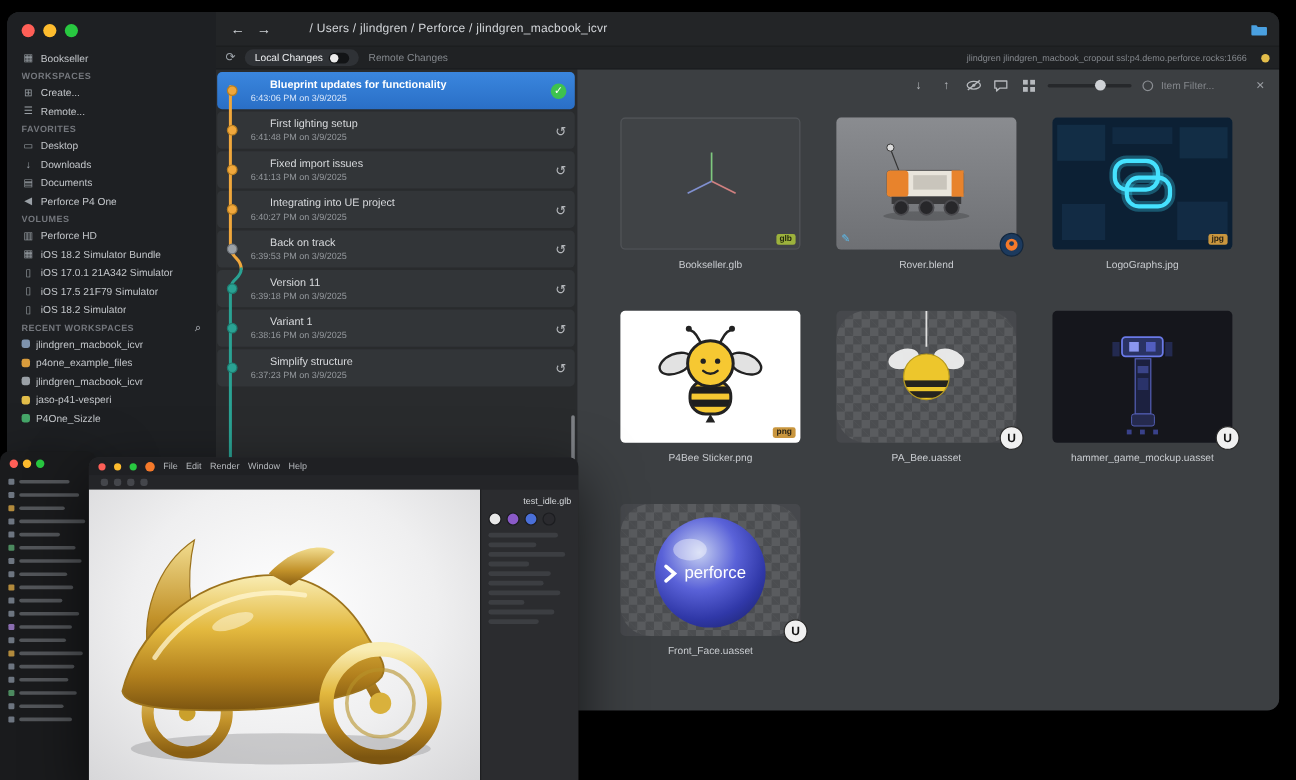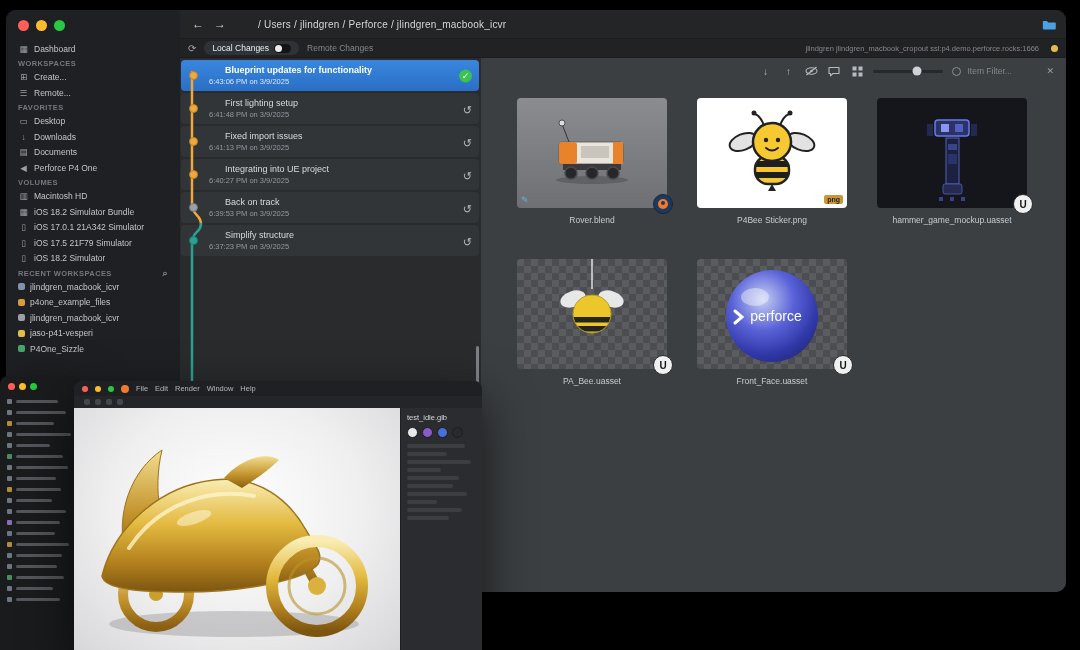--- a/index.html
+++ b/index.html
@@ -76,21 +76,21 @@
   .filter-input::placeholder{color:#84878c;}
   .close-x{color:#9a9da2;font-size:9px;}
 
   .grid-body{flex:1;padding:14px 0 0 36px;display:grid;grid-template-columns:repeat(3,150px);column-gap:30px;align-content:start;}
   .asset{width:150px;margin-bottom:32px;}
   .thumb{width:150px;height:110px;border-radius:4px;position:relative;background:#46484c;}
   .thumb-inner{position:absolute;inset:0;border-radius:4px;overflow:hidden;}
   .checker{background-color:#5a5c5f;background-image:
     linear-gradient(45deg,#4b4d50 25%,transparent 25%,transparent 75%,#4b4d50 75%),
     linear-gradient(45deg,#4b4d50 25%,transparent 25%,transparent 75%,#4b4d50 75%);
-    background-size:14px 14px;background-position:0 0,7px 7px;}
+    background-size:14px 14px;background-position:0 0,7px 7px;border-radius:25px;}
   .asset-label{margin-top:7px;height:12px;text-align:center;font-size:8.5px;color:#c9ccd0;white-space:nowrap;overflow:hidden;}
   .badge-text{position:absolute;right:4px;bottom:4px;background:#c9963e;color:#2b2415;font-size:7px;font-weight:bold;
               padding:1px 3px;border-radius:2px;line-height:1;z-index:2;}
   .badge-text.green{background:#9cb23c;color:#25290f;}
   .badge-unreal{position:absolute;right:-6px;bottom:-6px;width:18px;height:18px;border-radius:50%;background:#f0f0f0;
                 border:1px solid #2a2a2a;display:flex;align-items:center;justify-content:center;z-index:3;}
   .badge-unreal::before{content:"U";color:#141414;font-size:10px;font-weight:bold;}
   .badge-blender{position:absolute;right:-6px;bottom:-6px;width:18px;height:18px;border-radius:50%;background:#1c3a5e;
                  border:1px solid #12263d;display:flex;align-items:center;justify-content:center;z-index:3;}
   .badge-blender::before{content:"";width:10px;height:10px;border-radius:50%;background:#f5792a;}
@@ -101,21 +101,21 @@
   
   #back-window{left:0;top:376px;width:80px;height:274px;background:#1a1b1d;border-radius:8px 8px 0 0;z-index:20;overflow:hidden;}
   .bw-traffic{display:flex;gap:4px;padding:7px 0 6px 8px;}
   .bw-tl{width:7px;height:7px;border-radius:50%;}
   .bw-row{display:flex;align-items:center;gap:4px;height:11px;padding:0 7px;}
   .bw-ico{width:5px;height:5px;border-radius:1px;flex:none;background:#6d7580;}
   .bw-bar{height:3.5px;border-radius:2px;background:#53565a;}
 
   
   #blender-window{left:74px;top:381px;width:408px;height:269px;background:#28292c;border-radius:8px 8px 0 0;
-                  z-index:30;overflow:hidden;display:flex;flex-direction:column;}
+                  z-index:30;overflow:hidden;display:flex;flex-direction:column;text-align:right;}
   .b-header{height:15px;flex:none;background:#1f2023;display:flex;align-items:center;gap:7px;padding:0 8px;
             font-size:7.5px;color:#b4b7bb;}
   .b-tl{width:6px;height:6px;border-radius:50%;flex:none;}
   .b-logo{width:8px;height:8px;border-radius:50%;background:#f5792a;flex:none;}
   .b-menu{display:flex;gap:7px;}
   .b-toolbar{height:12px;flex:none;background:#242528;display:flex;align-items:center;gap:5px;padding:0 10px;}
   .b-tb-dot{width:6px;height:6px;border-radius:2px;background:#44464b;}
   .b-main{flex:1;display:flex;min-height:0;}
   .b-viewport{flex:1;position:relative;background:radial-gradient(ellipse at 50% 42%,#ffffff 0%,#efeff0 55%,#d7d7d9 100%);}
   .b-viewport svg{position:absolute;inset:0;}
@@ -134,21 +134,21 @@
   <div class="sidebar">
     <div class="traffic">
       <span class="tl red"></span>
       <span class="tl yellow"></span>
       <span class="tl green"></span>
     </div>
     <div class="side-entries">
 
         <div class="entry item">
           <span class="icon">▦</span>
-          <span class="lbl">Dashboard</span>
+          <span class="lbl">Bookseller</span>
           <span class="trailing"></span>
         </div>
 
         <div class="entry header">
 
           <span class="lbl">WORKSPACES</span>
           <span class="trailing"></span>
         </div>
 
         <div class="entry item">
@@ -194,21 +194,21 @@
         </div>
 
         <div class="entry header">
 
           <span class="lbl">VOLUMES</span>
           <span class="trailing"></span>
         </div>
 
         <div class="entry item">
           <span class="icon">▥</span>
-          <span class="lbl">Macintosh HD</span>
+          <span class="lbl">Perforce HD</span>
           <span class="trailing"></span>
         </div>
 
         <div class="entry item">
           <span class="icon">▦</span>
           <span class="lbl">iOS 18.2 Simulator Bundle</span>
           <span class="trailing"></span>
         </div>
 
         <div class="entry item">
@@ -333,22 +333,34 @@
               <span class="commit-icon history"></span>
             </div>
 
             <div class="commit-row">
               <span class="commit-dot gray"></span>
               <span class="commit-title">Back on track</span>
               <span class="commit-time">6:39:53 PM on 3/9/2025</span>
               <span class="commit-icon history"></span>
             </div>
 
-
-
+            <div class="commit-row">
+              <span class="commit-dot teal"></span>
+              <span class="commit-title">Version 11</span>
+              <span class="commit-time">6:39:18 PM on 3/9/2025</span>
+              <span class="commit-icon history"></span>
+            </div>
+
+
+            <div class="commit-row">
+              <span class="commit-dot teal"></span>
+              <span class="commit-title">Variant 1</span>
+              <span class="commit-time">6:38:16 PM on 3/9/2025</span>
+              <span class="commit-icon history"></span>
+            </div>
 
             <div class="commit-row">
               <span class="commit-dot teal"></span>
               <span class="commit-title">Simplify structure</span>
               <span class="commit-time">6:37:23 PM on 3/9/2025</span>
               <span class="commit-icon history"></span>
             </div>
           </div>
       </div>
 
@@ -383,20 +395,33 @@
           </span>
           <span class="filter-box">
             <span class="filter-ring"></span>
             <input class="filter-input" type="text" placeholder="Item Filter..." style="">
           </span>
           <span class="close-x">✕</span>
         </div>
 
         <div class="grid-body">
 
+          <div class="asset">
+            <div class="thumb">
+              <div class="thumb-inner" style="background:#404346;border:1px solid #515458;box-sizing:border-box;">
+                <svg width="150" height="110" viewBox="0 0 150 110">
+                  <line x1="75" y1="52" x2="75" y2="28" stroke="#7ec87e" stroke-width="1.4"></line>
+                  <line x1="75" y1="52" x2="95" y2="62" stroke="#d08080" stroke-width="1.4"></line>
+                  <line x1="75" y1="52" x2="55" y2="62" stroke="#8090d0" stroke-width="1.4"></line>
+                </svg>
+              </div>
+              <span class="badge-text green">glb</span>
+            </div>
+            <div class="asset-label">Bookseller.glb</div>
+          </div>
 
           <div class="asset">
             <div class="thumb">
               <div class="thumb-inner" style="background:linear-gradient(#8a8c90,#6e7074);">
                 <svg width="150" height="110" viewBox="0 0 150 110">
                   <ellipse cx="75" cy="82" rx="36" ry="4" fill="#000" opacity="0.18"></ellipse>
                   <line x1="52" y1="44" x2="45" y2="26" stroke="#333" stroke-width="1"></line>
                   <circle cx="45" cy="25" r="3" fill="#ddd" stroke="#333" stroke-width="0.8"></circle>
                   <rect x="42" y="44" width="64" height="22" rx="3" fill="#e9e5dc" stroke="#555" stroke-width="0.8"></rect>
                   <rect x="42" y="44" width="18" height="22" rx="3" fill="#e8832c"></rect>
@@ -408,20 +433,43 @@
                   <circle cx="96" cy="75" r="6" fill="#27272a" stroke="#4a4a4e" stroke-width="1.5"></circle>
                 </svg>
               </div>
               <span class="checkout-icon">✎</span>
               <span class="badge-blender"></span>
             </div>
             <div class="asset-label">Rover.blend</div>
           </div>
 
 
+          <div class="asset">
+            <div class="thumb">
+              <div class="thumb-inner" style="background:#0c2034;">
+                <svg width="150" height="110" viewBox="0 0 150 110">
+                  <rect x="4" y="6" width="40" height="30" fill="#1b3d5c" opacity="0.45"></rect>
+                  <rect x="106" y="8" width="40" height="26" fill="#1b3d5c" opacity="0.45"></rect>
+                  <rect x="8" y="72" width="36" height="30" fill="#1b3d5c" opacity="0.4"></rect>
+                  <rect x="104" y="70" width="42" height="32" fill="#1b3d5c" opacity="0.4"></rect>
+                  <rect x="50" y="8" width="50" height="14" fill="#163450" opacity="0.5"></rect>
+                  <g fill="none" stroke="#38d8f8" stroke-opacity="0.3" stroke-width="9">
+                    <rect x="52" y="36" width="36" height="24" rx="10"></rect>
+                    <rect x="62" y="50" width="36" height="24" rx="10"></rect>
+                  </g>
+                  <g fill="none" stroke="#45e2ff" stroke-width="3.5">
+                    <rect x="52" y="36" width="36" height="24" rx="10"></rect>
+                    <rect x="62" y="50" width="36" height="24" rx="10"></rect>
+                  </g>
+                </svg>
+              </div>
+              <span class="badge-text">jpg</span>
+            </div>
+            <div class="asset-label">LogoGraphs.jpg</div>
+          </div>
 
 
           <div class="asset">
             <div class="thumb">
               <div class="thumb-inner" style="background:#ffffff;">
                 <svg width="150" height="110" viewBox="0 0 150 110">
                   <path d="M68,30 Q64,18 58,16" stroke="#222" stroke-width="2" fill="none"></path>
                   <path d="M82,30 Q86,18 92,16" stroke="#222" stroke-width="2" fill="none"></path>
                   <circle cx="57" cy="15" r="2.5" fill="#222"></circle>
                     <circle cx="93" cy="15" r="2.5" fill="#222"></circle>
@@ -445,43 +493,20 @@
                   <path d="M69,50 Q75,55 81,50" stroke="#222" stroke-width="2" fill="none" stroke-linecap="round"></path>
                 </svg>
               </div>
               <span class="badge-text">png</span>
             </div>
             <div class="asset-label">P4Bee Sticker.png</div>
           </div>
 
           <div class="asset">
             <div class="thumb">
-              <div class="thumb-inner" style="background:#15161c;">
-                <svg width="150" height="110" viewBox="0 0 150 110">
-                  <rect x="50" y="26" width="6" height="12" fill="#232a50"></rect>
-                  <rect x="94" y="26" width="6" height="12" fill="#232a50"></rect>
-                  <rect x="58" y="22" width="34" height="16" rx="3" fill="#2a3364" stroke="#6a7ae8" stroke-width="1.5"></rect>
-                  <rect x="64" y="26" width="8" height="8" fill="#8a96f0"></rect>
-                  <rect x="78" y="26" width="8" height="8" fill="#525ec0"></rect>
-                  <rect x="69" y="40" width="13" height="46" fill="#1c2140" stroke="#5560b8" stroke-width="1"></rect>
-                  <rect x="71" y="46" width="9" height="6" fill="#3a4488"></rect>
-                  <rect x="71" y="56" width="9" height="10" fill="#2a336a"></rect>
-                  <rect x="66" y="86" width="19" height="10" rx="2" fill="#252a4e" stroke="#5560b8" stroke-width="0.8"></rect>
-                  <rect x="62" y="99" width="4" height="4" fill="#39418a"></rect>
-                  <rect x="73" y="99" width="4" height="4" fill="#39418a"></rect>
-                  <rect x="84" y="99" width="4" height="4" fill="#39418a"></rect>
-                </svg>
-              </div>
-              <span class="badge-unreal"></span>
-            </div>
-            <div class="asset-label">hammer_game_mockup.uasset</div>
-          </div>
-
-          <div class="asset">
-            <div class="thumb">
               <div class="thumb-inner checker">
                 <svg width="150" height="110" viewBox="0 0 150 110">
                   <line x1="75" y1="0" x2="75" y2="30" stroke="#dedede" stroke-width="1.5"></line>
                   <ellipse cx="56" cy="40" rx="13" ry="8" fill="#efefef" opacity="0.95" transform="rotate(-18 56 40)"></ellipse>
                   <ellipse cx="94" cy="40" rx="13" ry="8" fill="#efefef" opacity="0.95" transform="rotate(18 94 40)"></ellipse>
                   <g>
                     <clipPath id="beesphere">
                         <circle cx="75" cy="55" r="19"></circle>
                       </clipPath>
                     <circle cx="75" cy="55" r="19" fill="#edc62c"></circle>
@@ -489,20 +514,43 @@
                       <rect x="56" y="58" width="38" height="5.5" fill="#26241f"></rect>
                       <rect x="56" y="67" width="38" height="5.5" fill="#26241f"></rect>
                     </g>
                     <circle cx="75" cy="55" r="19" fill="none" stroke="#b79a1e" stroke-width="1"></circle>
                   </g>
                 </svg>
               </div>
               <span class="badge-unreal"></span>
             </div>
             <div class="asset-label">PA_Bee.uasset</div>
+          </div>
+
+          <div class="asset">
+            <div class="thumb">
+              <div class="thumb-inner" style="background:#15161c;">
+                <svg width="150" height="110" viewBox="0 0 150 110">
+                  <rect x="50" y="26" width="6" height="12" fill="#232a50"></rect>
+                  <rect x="94" y="26" width="6" height="12" fill="#232a50"></rect>
+                  <rect x="58" y="22" width="34" height="16" rx="3" fill="#2a3364" stroke="#6a7ae8" stroke-width="1.5"></rect>
+                  <rect x="64" y="26" width="8" height="8" fill="#8a96f0"></rect>
+                  <rect x="78" y="26" width="8" height="8" fill="#525ec0"></rect>
+                  <rect x="69" y="40" width="13" height="46" fill="#1c2140" stroke="#5560b8" stroke-width="1"></rect>
+                  <rect x="71" y="46" width="9" height="6" fill="#3a4488"></rect>
+                  <rect x="71" y="56" width="9" height="10" fill="#2a336a"></rect>
+                  <rect x="66" y="86" width="19" height="10" rx="2" fill="#252a4e" stroke="#5560b8" stroke-width="0.8"></rect>
+                  <rect x="62" y="99" width="4" height="4" fill="#39418a"></rect>
+                  <rect x="73" y="99" width="4" height="4" fill="#39418a"></rect>
+                  <rect x="84" y="99" width="4" height="4" fill="#39418a"></rect>
+                </svg>
+              </div>
+              <span class="badge-unreal"></span>
+            </div>
+            <div class="asset-label">hammer_game_mockup.uasset</div>
           </div>
 
           <div class="asset">
             <div class="thumb">
               <div class="thumb-inner checker">
                 <svg width="150" height="110" viewBox="0 0 150 110">
                   <defs>
                     <radialGradient id="sphereGrad" cx="40%" cy="32%" r="75%">
                       <stop offset="0%" stop-color="#c6d0f2"></stop>
                       <stop offset="45%" stop-color="#5a62d8"></stop>

